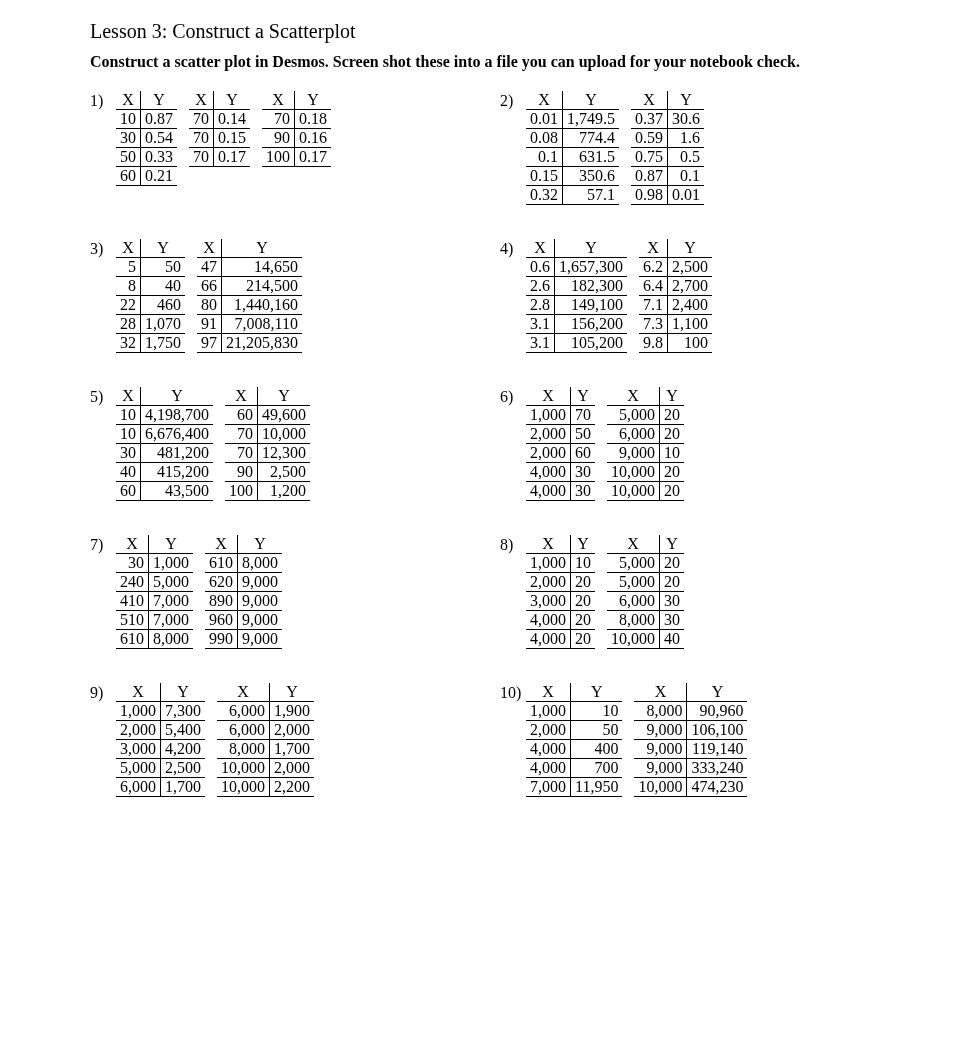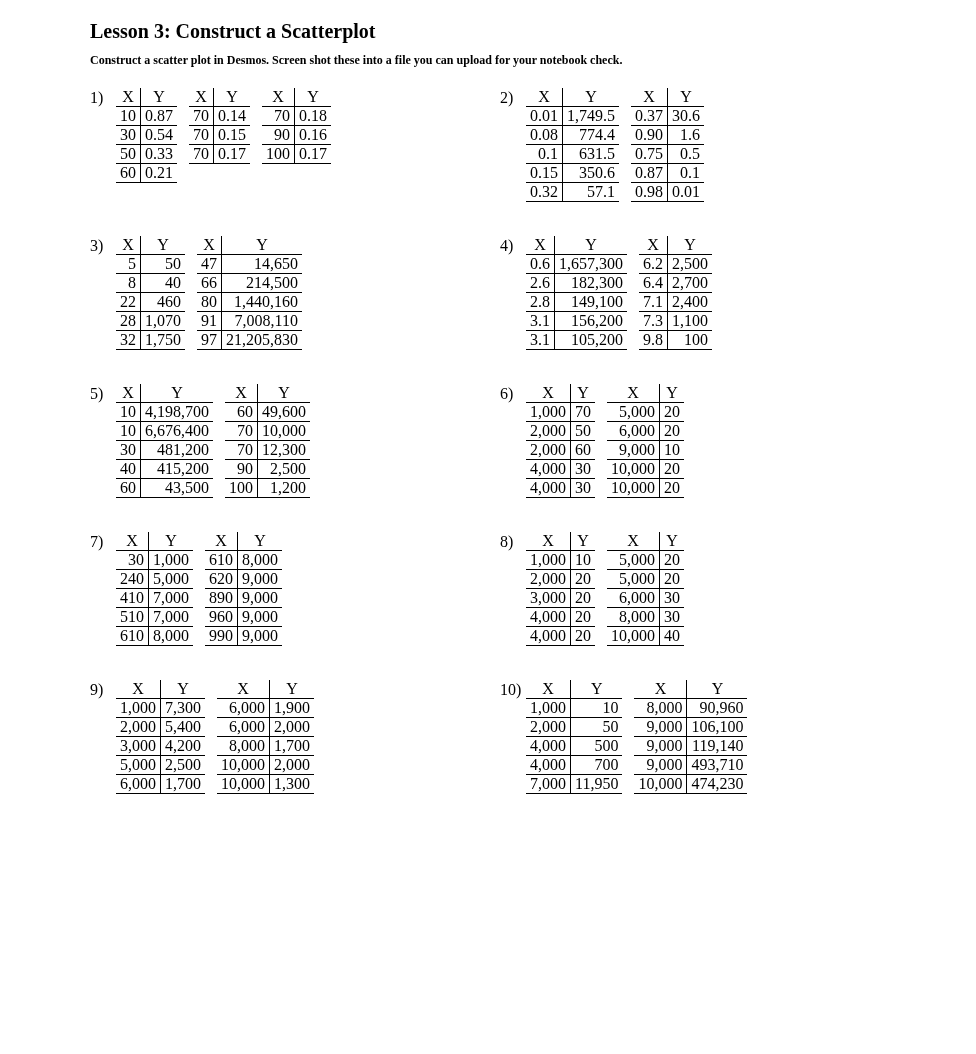--- a/index.html
+++ b/index.html
@@ -7,27 +7,27 @@
       font-size: 16px;
       color: #000;
       background: #fff;
       margin: 0;
       padding: 20px 40px 40px 90px;
       width: 976px;
       box-sizing: border-box;
     }
     h1 {
       font-size: 20px;
-      font-weight: bold;
+      font-weight: normal;
       margin: 0 0 10px 0;
     }
     .instructions {
       font-weight: bold;
       margin-bottom: 20px;
-      font-size: 12px;
+      font-size: 16px;
     }
     .problems-grid {
       display: grid;
       grid-template-columns: 390px 390px;
       column-gap: 20px;
     }
     .problem-row {
       display: flex;
       align-items: flex-start;
       margin-bottom: 34px;
@@ -184,21 +184,21 @@
               <th>X</th>
               <th>Y</th>
             </tr>
           </thead>
           <tbody>
             <tr>
               <td>0.37</td>
               <td>30.6</td>
             </tr>
             <tr>
-              <td>0.90</td>
+              <td>0.59</td>
               <td>1.6</td>
             </tr>
             <tr>
               <td>0.75</td>
               <td>0.5</td>
             </tr>
             <tr>
               <td>0.87</td>
               <td>0.1</td>
             </tr>
@@ -652,21 +652,21 @@
             <tr>
               <td>8,000</td>
               <td>1,700</td>
             </tr>
             <tr>
               <td>10,000</td>
               <td>2,000</td>
             </tr>
             <tr>
               <td>10,000</td>
-              <td>1,300</td>
+              <td>2,200</td>
             </tr>
           </tbody>
         </table>
       </div>
     </div>
     <div class="problem-row">
       <div class="pnum">10)</div>
       <div class="tables">
         <table class="xy">
           <thead>
@@ -679,21 +679,21 @@
             <tr>
               <td>1,000</td>
               <td>10</td>
             </tr>
             <tr>
               <td>2,000</td>
               <td>50</td>
             </tr>
             <tr>
               <td>4,000</td>
-              <td>500</td>
+              <td>400</td>
             </tr>
             <tr>
               <td>4,000</td>
               <td>700</td>
             </tr>
             <tr>
               <td>7,000</td>
               <td>11,950</td>
             </tr>
           </tbody>
@@ -713,21 +713,21 @@
             <tr>
               <td>9,000</td>
               <td>106,100</td>
             </tr>
             <tr>
               <td>9,000</td>
               <td>119,140</td>
             </tr>
             <tr>
               <td>9,000</td>
-              <td>493,710</td>
+              <td>333,240</td>
             </tr>
             <tr>
               <td>10,000</td>
               <td>474,230</td>
             </tr>
           </tbody>
         </table>
       </div>
     </div>
   </div>

